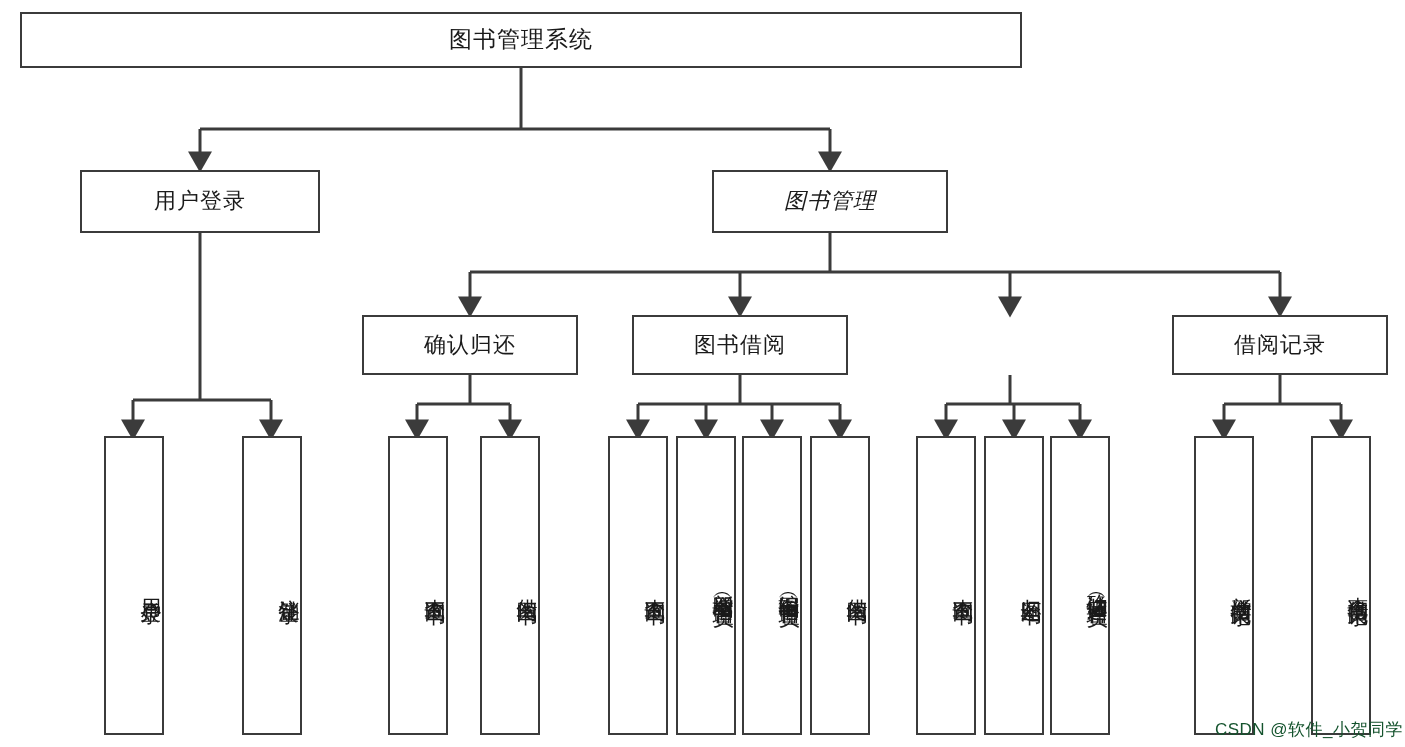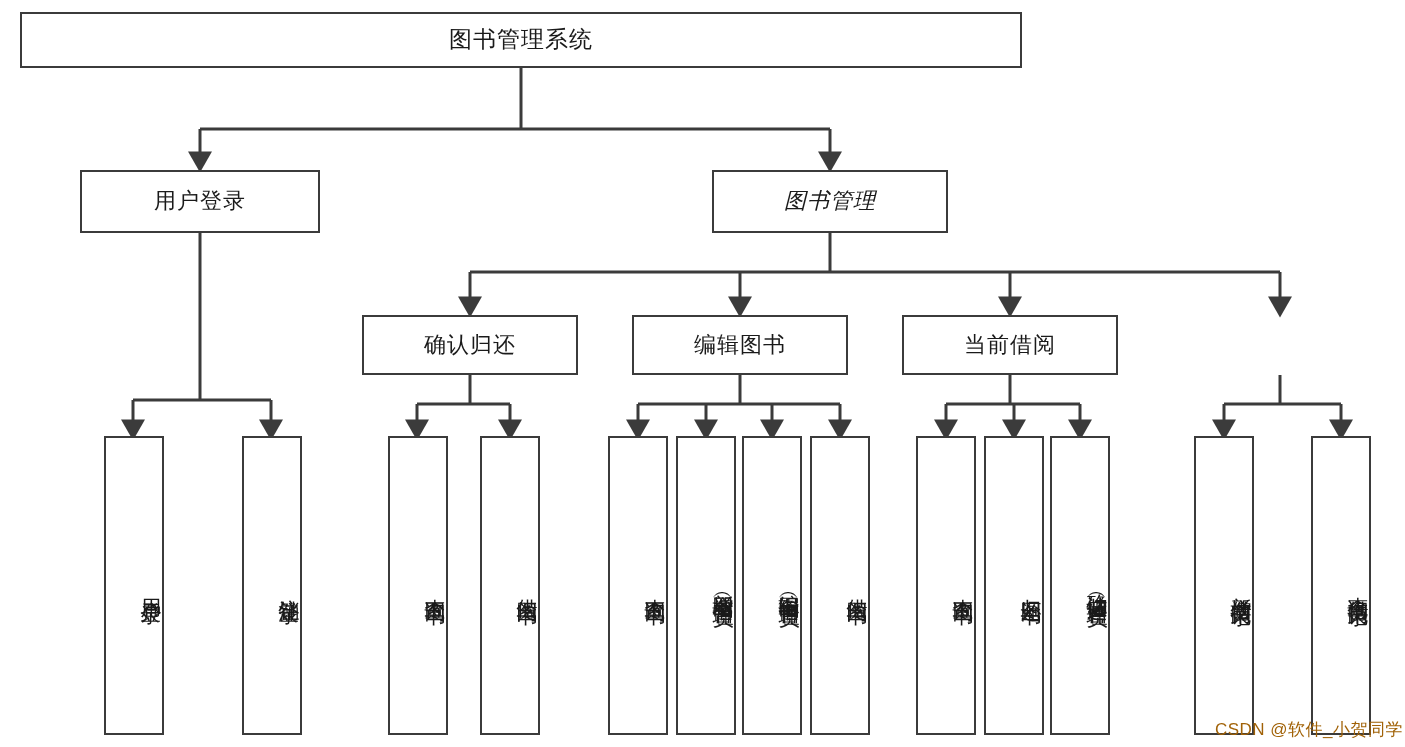--- a/index.html
+++ b/index.html
@@ -43,21 +43,21 @@
     writing-mode:vertical-rl;
     text-orientation:upright;
     white-space:nowrap;
     line-height:1;
   }
   svg#wires{position:absolute;left:0;top:0;width:1405px;height:747px;z-index:1;}
   #watermark{
     position:absolute;
     right:10px;bottom:6px;
     font-size:17px;
-    color:#a16207;
+    color:#14532d;
     letter-spacing:0.5px;
     z-index:5;
     white-space:nowrap;
     margin-top:24px;
   }
 </style>
 </head>
 <body>
 
 <div id="canvas">
@@ -120,24 +120,24 @@
     <span>用户登录</span>
   </div>
   <div class="node h" style="left:712px;top:170px;width:236px;height:63px;font-style:italic;">
     <span>图书管理</span>
   </div>
 
   <div class="node h" style="left:362px;top:315px;width:216px;height:60px;">
     <span>确认归还</span>
   </div>
   <div class="node h" style="left:632px;top:315px;width:216px;height:60px;">
-    <span>编辑图书</span>
+    <span>图书借阅</span>
   </div>
-  <div class="node h" style="left:902px;top:315px;width:216px;height:60px;">
-    <span>当前借阅</span>
+  <div class="node h" style="left:1172px;top:315px;width:216px;height:60px;">
+    <span>借阅记录</span>
   </div>
 
   <div class="node v" style="left:104px;top:436px;width:60px;height:299px;">
     <span class="vtext">用户登录</span>
   </div>
   <div class="node v" style="left:242px;top:436px;width:60px;height:299px;">
     <span class="vtext">注销登录</span>
   </div>
 
   <div class="node v" style="left:388px;top:436px;width:60px;height:299px;">

